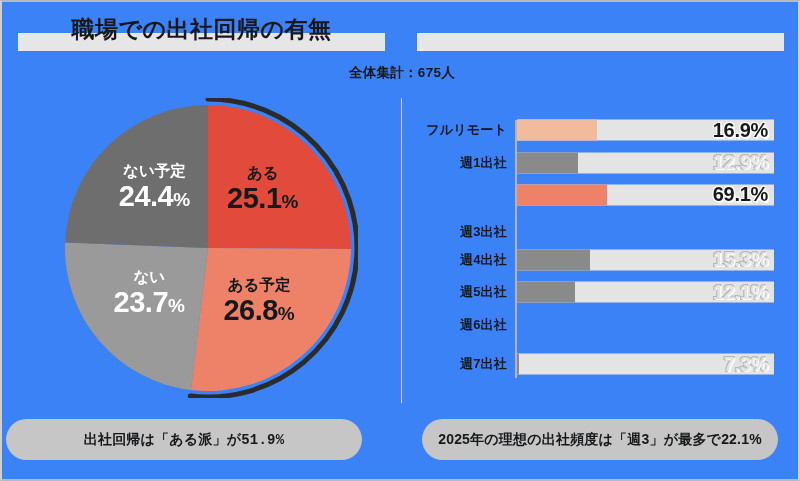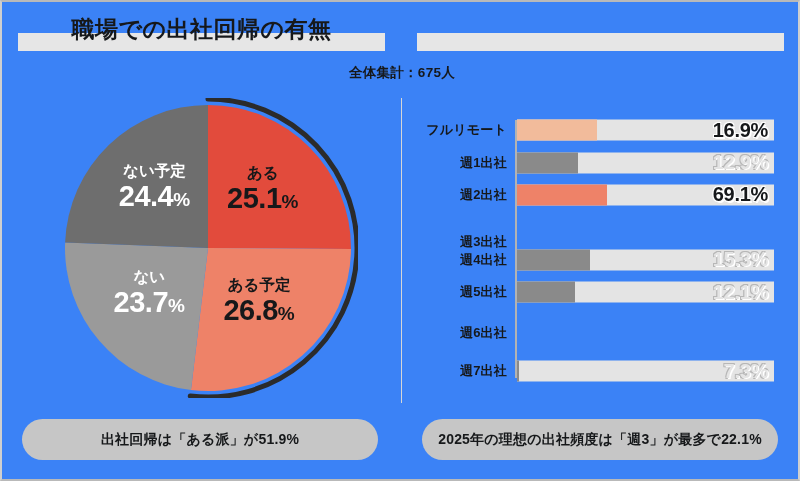--- a/index.html
+++ b/index.html
@@ -187,21 +187,21 @@
     background: #c6c6c6;
     display: flex;
     align-items: center;
     justify-content: center;
     font-size: 14px;
     font-weight: bold;
     color: #16181a;
     letter-spacing: 0.2px;
     white-space: nowrap;
   }
-  .pill-left  { left: 20px;  width: 356px; }
+  .pill-left  { left: 4px;  width: 356px; font-family: Liberation Mono, monospace; }
   .pill-right { left: 420px; width: 356px; }
 </style>
 </head>
 <body>
 
 <div id="page">
 
   <div class="panel panel-left">
     <div class="title-wrap">
       <div class="title-band"></div>
@@ -254,47 +254,46 @@
           </div>
         </div>
         <div class="bar-row" style="top: 48.4px;">
           <div class="bar-label">週1出社</div>
           <div class="bar-track">
             <div class="bar-fill" style="width: 61.3944px; background: rgb(138, 138, 138);"></div>
             <div class="bar-value val-light">12.9%</div>
           </div>
         </div>
         <div class="bar-row" style="top: 80.8px;">
-          <div class="bar-label">週2出社</div>
           <div class="bar-track">
             <div class="bar-fill" style="width: 90.4259px; background: rgb(238, 130, 104);"></div>
             <div class="bar-value val-dark">69.1%</div>
           </div>
         </div>
-        <div class="bar-row" style="top: 128px;">
+        <div class="bar-row" style="top: 118px;">
           <div class="bar-label">週3出社</div>
         </div>
         <div class="bar-row" style="top: 145.6px;">
           <div class="bar-label">週4出社</div>
           <div class="bar-track">
             <div class="bar-fill" style="width: 72.8167px; background: rgb(138, 138, 138);"></div>
             <div class="bar-value val-light">15.3%</div>
           </div>
         </div>
         <div class="bar-row" style="top: 178px;">
           <div class="bar-label">週5出社</div>
           <div class="bar-track">
             <div class="bar-fill" style="width: 57.587px; background: rgb(138, 138, 138);"></div>
             <div class="bar-value val-light">12.1%</div>
           </div>
         </div>
-        <div class="bar-row" style="top: 210.4px; margin-top: 8px;">
+        <div class="bar-row" style="top: 210.4px;">
           <div class="bar-label">週6出社</div>
         </div>
-        <div class="bar-row" style="top: 257px;">
+        <div class="bar-row" style="top: 250px;">
           <div class="bar-label">週7出社</div>
           <div class="bar-track">
             <div class="bar-fill" style="width: 2px; background: rgb(138, 138, 138);"></div>
             <div class="bar-value val-light">7.3%</div>
           </div>
         </div>
       </div>
   </div>
 
   <div class="pill pill-left">出社回帰は「ある派」が51.9%</div>

